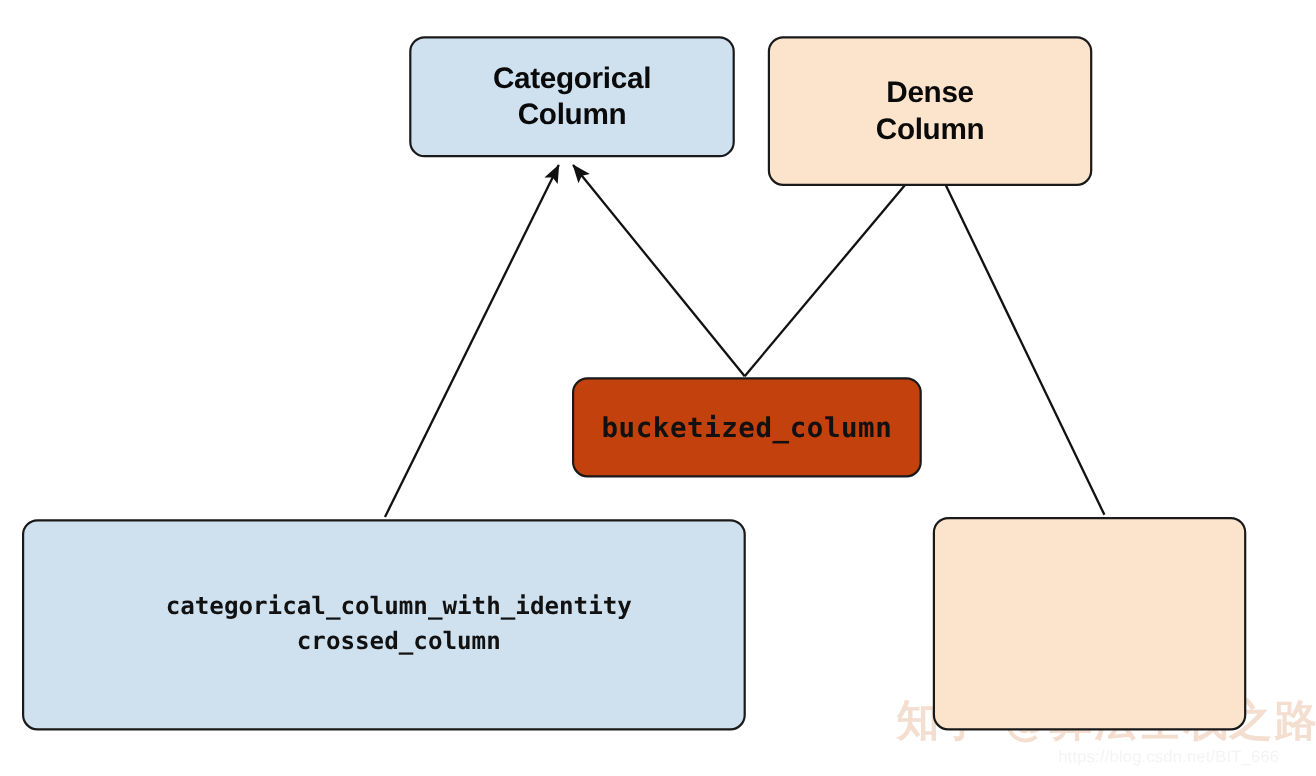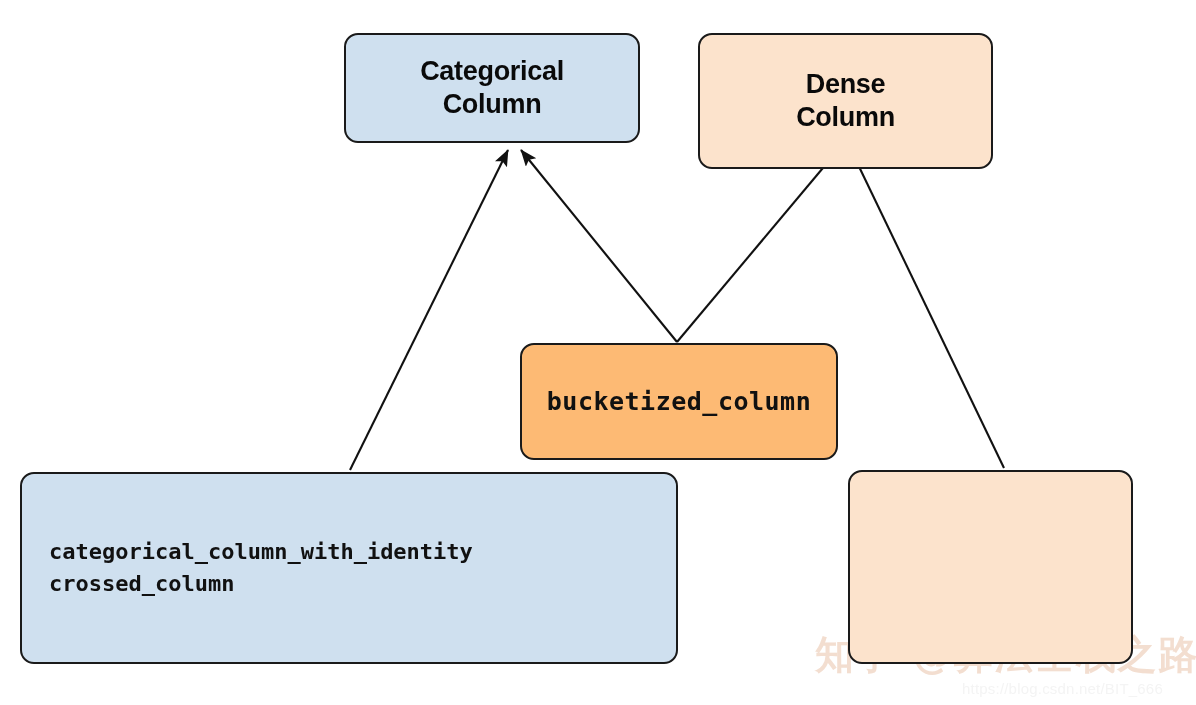--- a/index.html
+++ b/index.html
@@ -22,56 +22,57 @@
     border-radius: 14px;
     display: flex;
     flex-direction: column;
     justify-content: center;
     z-index: 3;
   }
   .node.center { align-items: center; }
 
   
   #node-categorical-column {
-    left: 344px; top: 33px; width: 296px; height: 110px;
+    left: 372px; top: 33px; width: 296px; height: 110px;
     background: #cfe0ef;
   }
   #node-dense-column {
     left: 698px; top: 33px; width: 295px; height: 136px;
     background: #fce3cc;
   }
   .concept-title {
     font-family: "Liberation Sans", sans-serif;
     font-weight: bold;
     font-size: 27px;
     line-height: 33px;
     color: #0a0a0a;
     text-align: center;
     letter-spacing: -0.3px;
   }
 
   
   #node-bucketized-column {
-    left: 520px; top: 343px; width: 318px; height: 117px;
-    background: #fdba74;
+    left: 520px; top: 343px; width: 318px; height: 91px;
+    background: #c2410c;
   }
   .mono-title {
     font-family: "DejaVu Sans Mono", monospace;
     font-weight: bold;
     font-size: 25px;
     color: #111111;
     text-align: center;
     letter-spacing: 0.5px;
   }
 
   
   #node-categorical-functions {
     left: 20px; top: 472px; width: 658px; height: 192px;
     background: #cfe0ef;
     padding: 16px 0 16px 27px;
+    text-align: center;
   }
   #node-dense-functions {
     left: 848px; top: 470px; width: 285px; height: 194px;
     background: #fce3cc;
     padding: 16px 0 16px 25px;
   }
   .fn-list {
     list-style: none;
     margin: 0;
     padding: 0;

